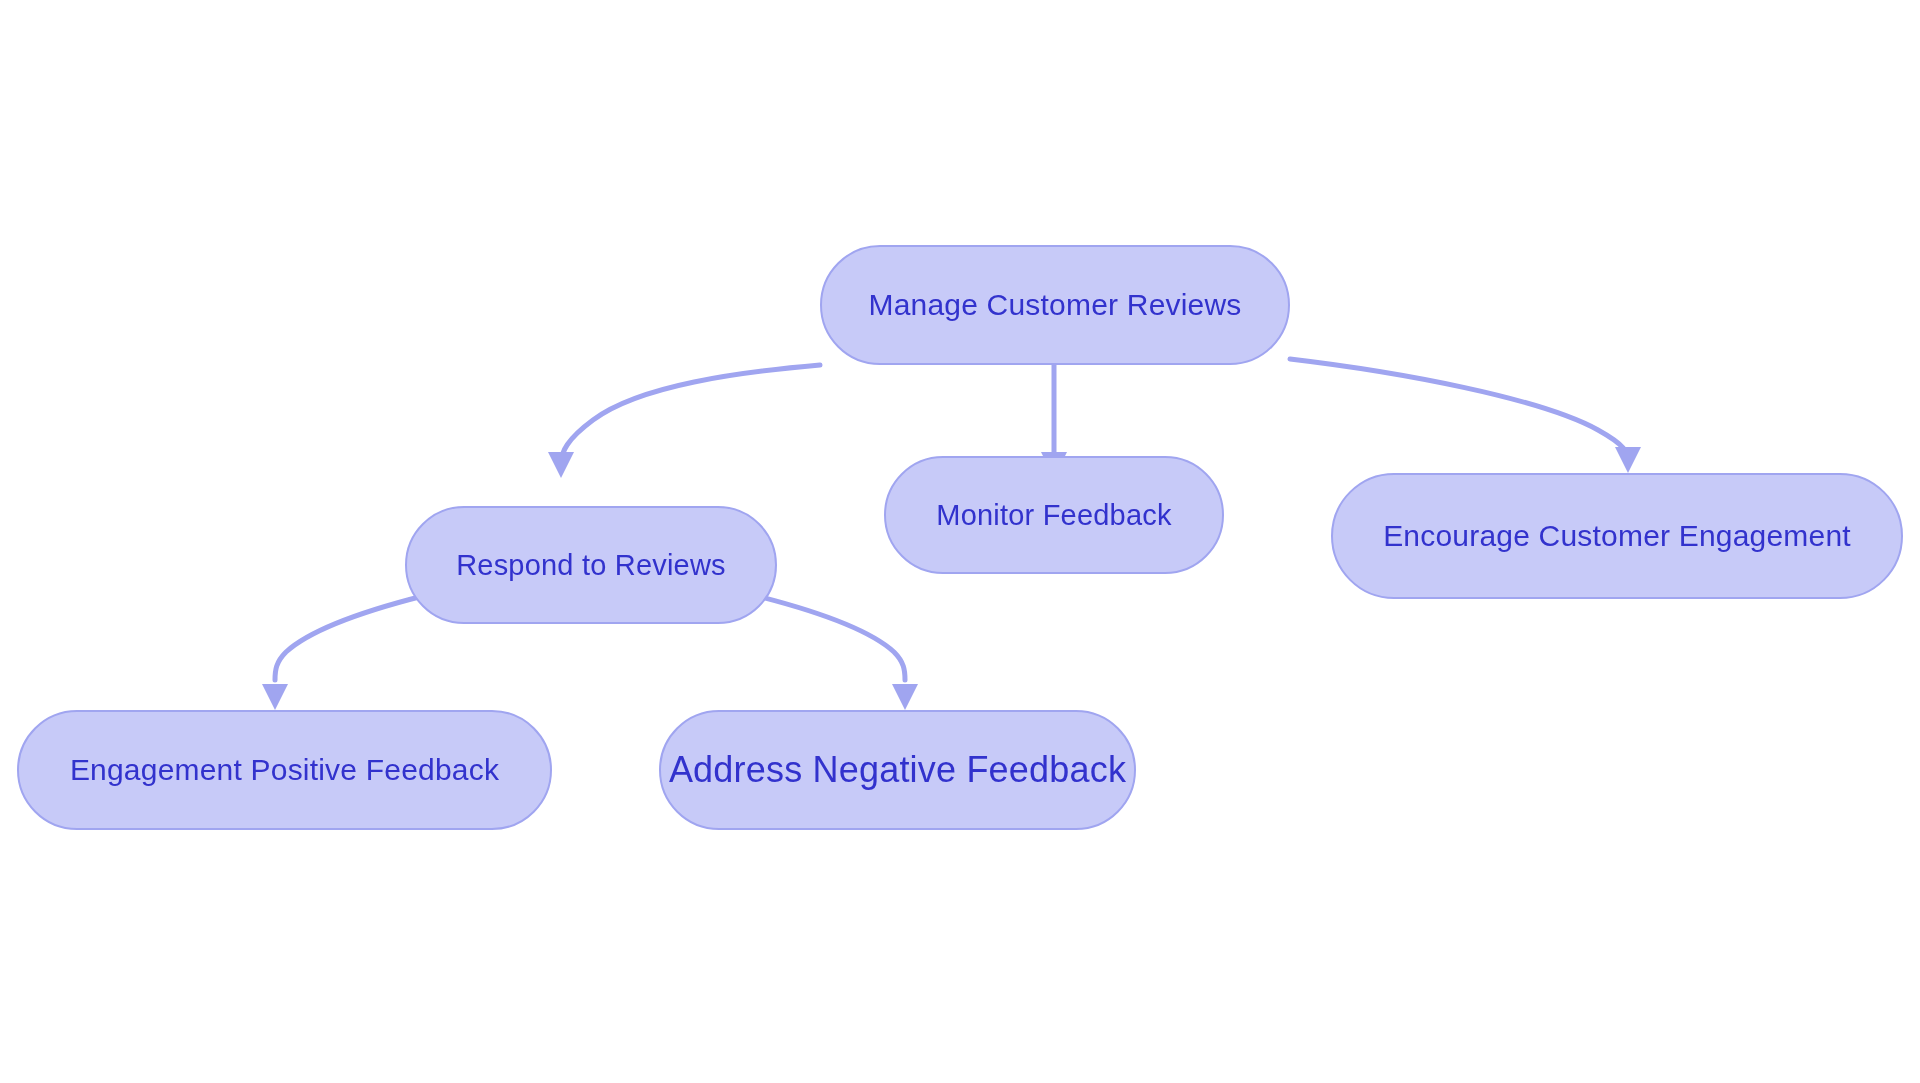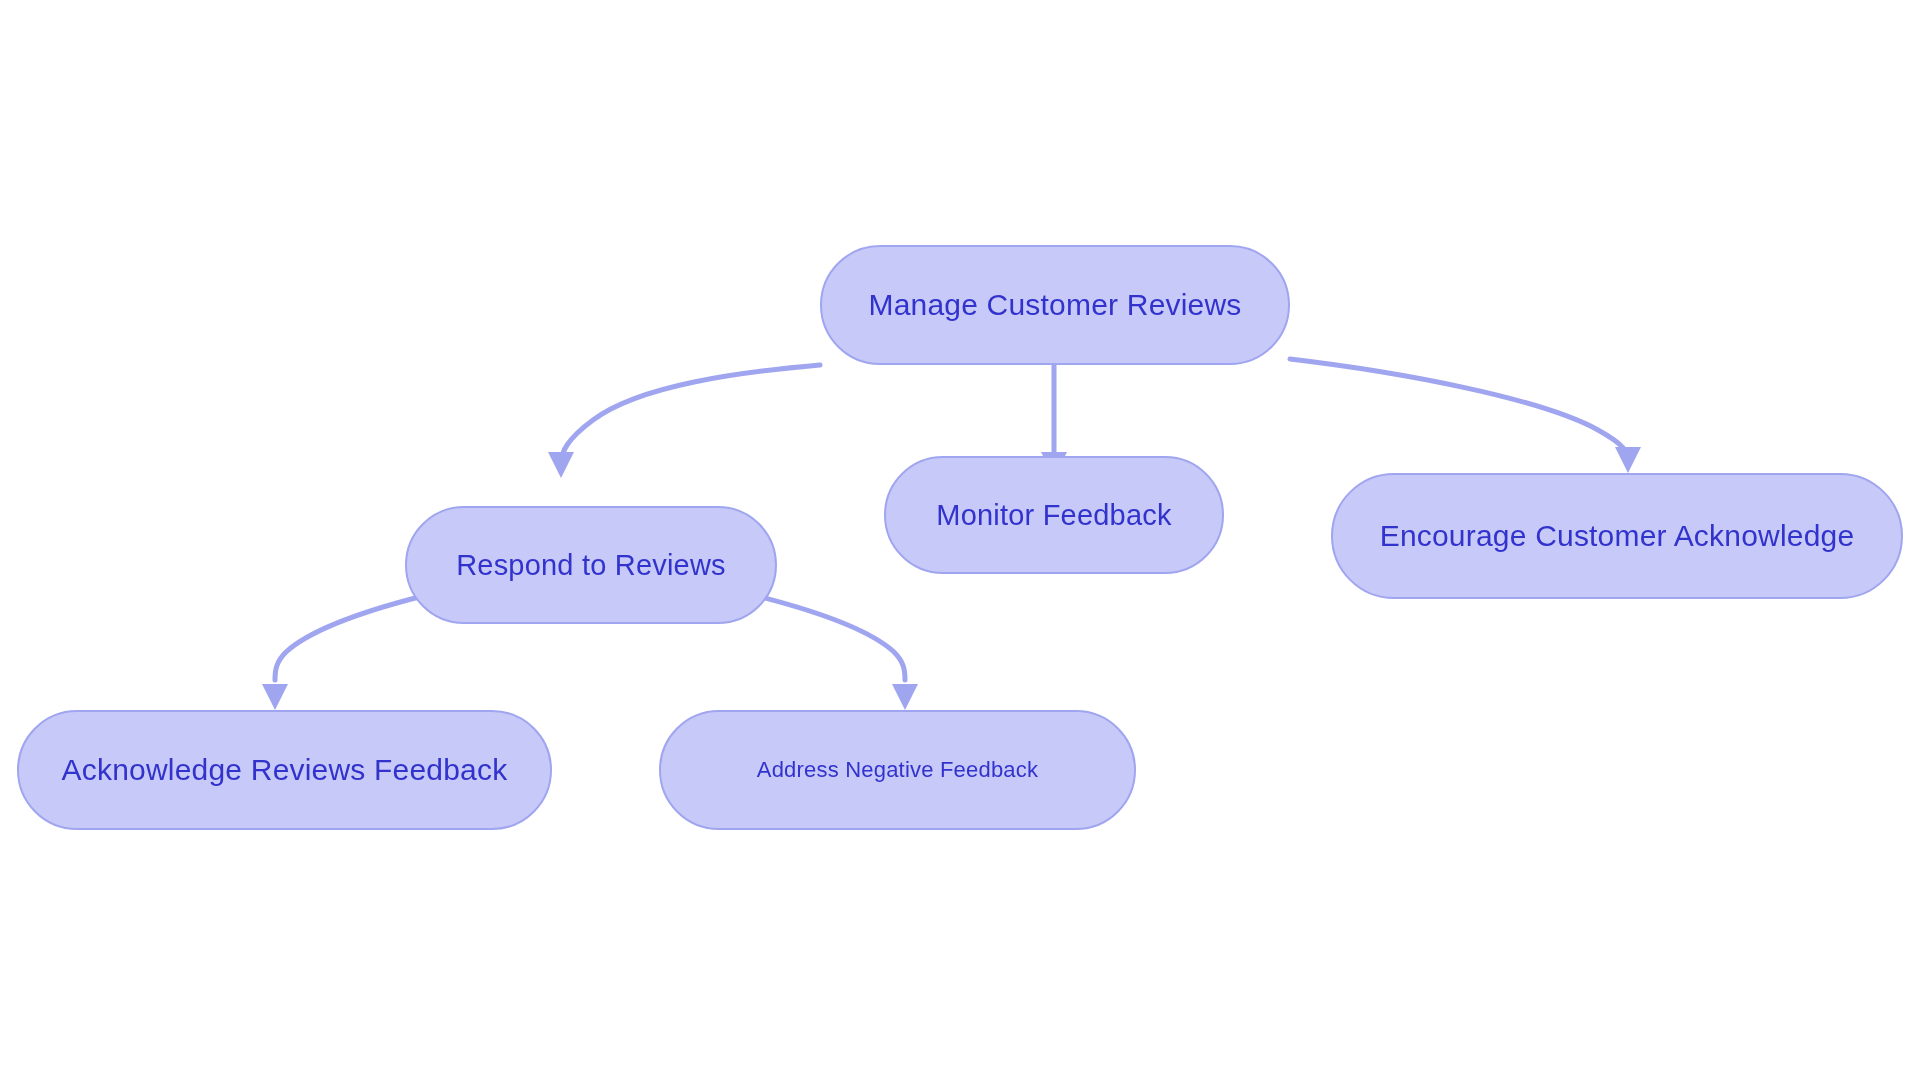--- a/index.html
+++ b/index.html
@@ -74,23 +74,23 @@
       <div class="node" style="left: 820px; top: 245px; width: 470px; height: 120px; font-size: 30px; background: rgb(199, 202, 248); border-color: rgb(160, 165, 240); color: rgb(50, 50, 205);">
         <span class="node-label">Manage Customer Reviews</span>
       </div>
       <div class="node" style="left: 405px; top: 506px; width: 372px; height: 118px; font-size: 29px; background: rgb(199, 202, 248); border-color: rgb(160, 165, 240); color: rgb(50, 50, 205);">
         <span class="node-label">Respond to Reviews</span>
       </div>
       <div class="node" style="left: 884px; top: 456px; width: 340px; height: 118px; font-size: 29px; background: rgb(199, 202, 248); border-color: rgb(160, 165, 240); color: rgb(50, 50, 205);">
         <span class="node-label">Monitor Feedback</span>
       </div>
       <div class="node" style="left: 1331px; top: 473px; width: 572px; height: 126px; font-size: 30px; background: rgb(199, 202, 248); border-color: rgb(160, 165, 240); color: rgb(50, 50, 205);">
-        <span class="node-label">Encourage Customer Acknowledge</span>
+        <span class="node-label">Encourage Customer Engagement</span>
       </div>
       <div class="node" style="left: 17px; top: 710px; width: 535px; height: 120px; font-size: 30px; background: rgb(199, 202, 248); border-color: rgb(160, 165, 240); color: rgb(50, 50, 205);">
-        <span class="node-label">Acknowledge Reviews Feedback</span>
+        <span class="node-label">Engagement Positive Feedback</span>
       </div>
-      <div class="node" style="left: 659px; top: 710px; width: 477px; height: 120px; font-size: 22px; background: rgb(199, 202, 248); border-color: rgb(160, 165, 240); color: rgb(50, 50, 205);">
+      <div class="node" style="left: 659px; top: 710px; width: 477px; height: 120px; font-size: 36px; background: rgb(199, 202, 248); border-color: rgb(160, 165, 240); color: rgb(50, 50, 205);">
         <span class="node-label">Address Negative Feedback</span>
       </div>
     </div>
 
 </div>
 
 </body></html>

